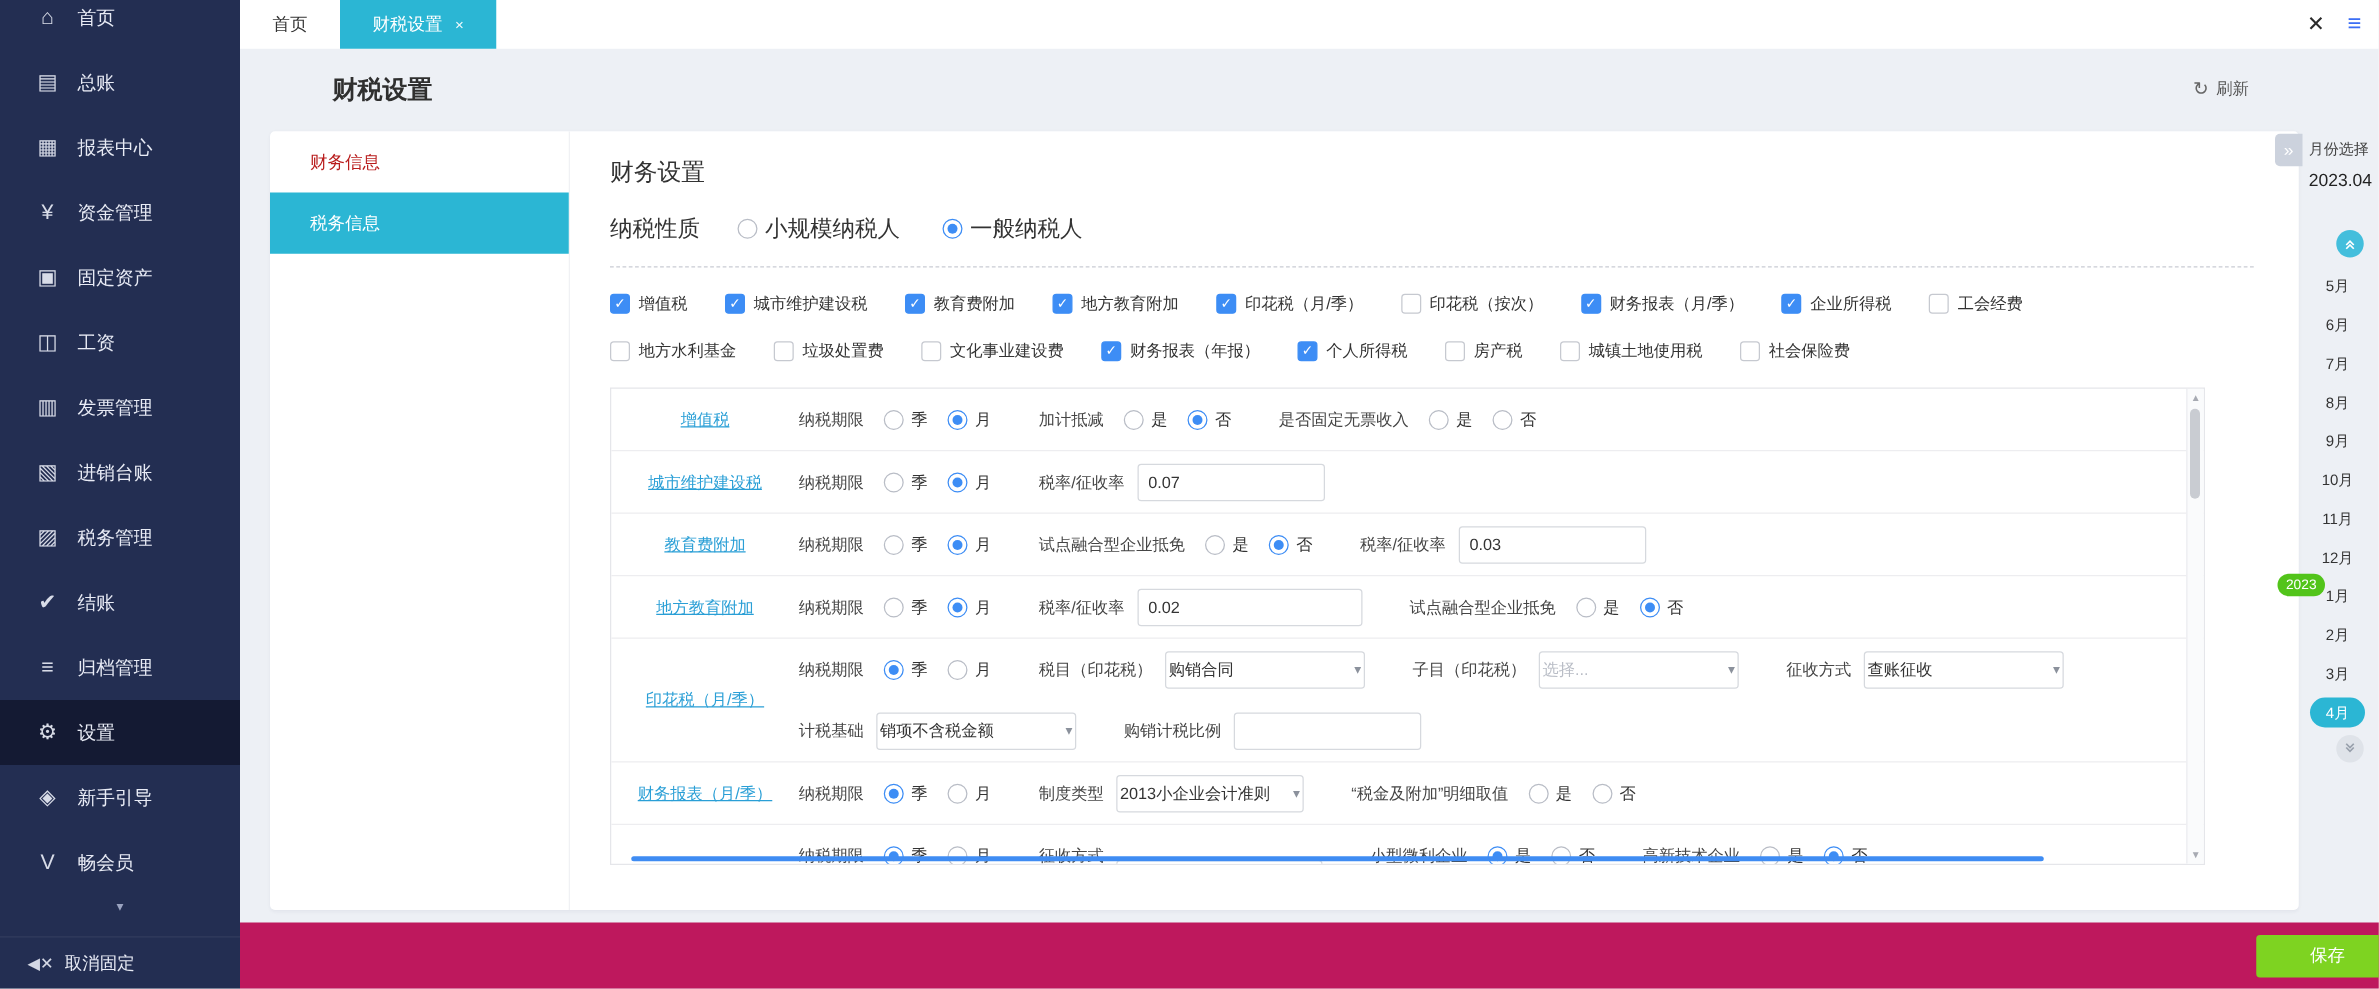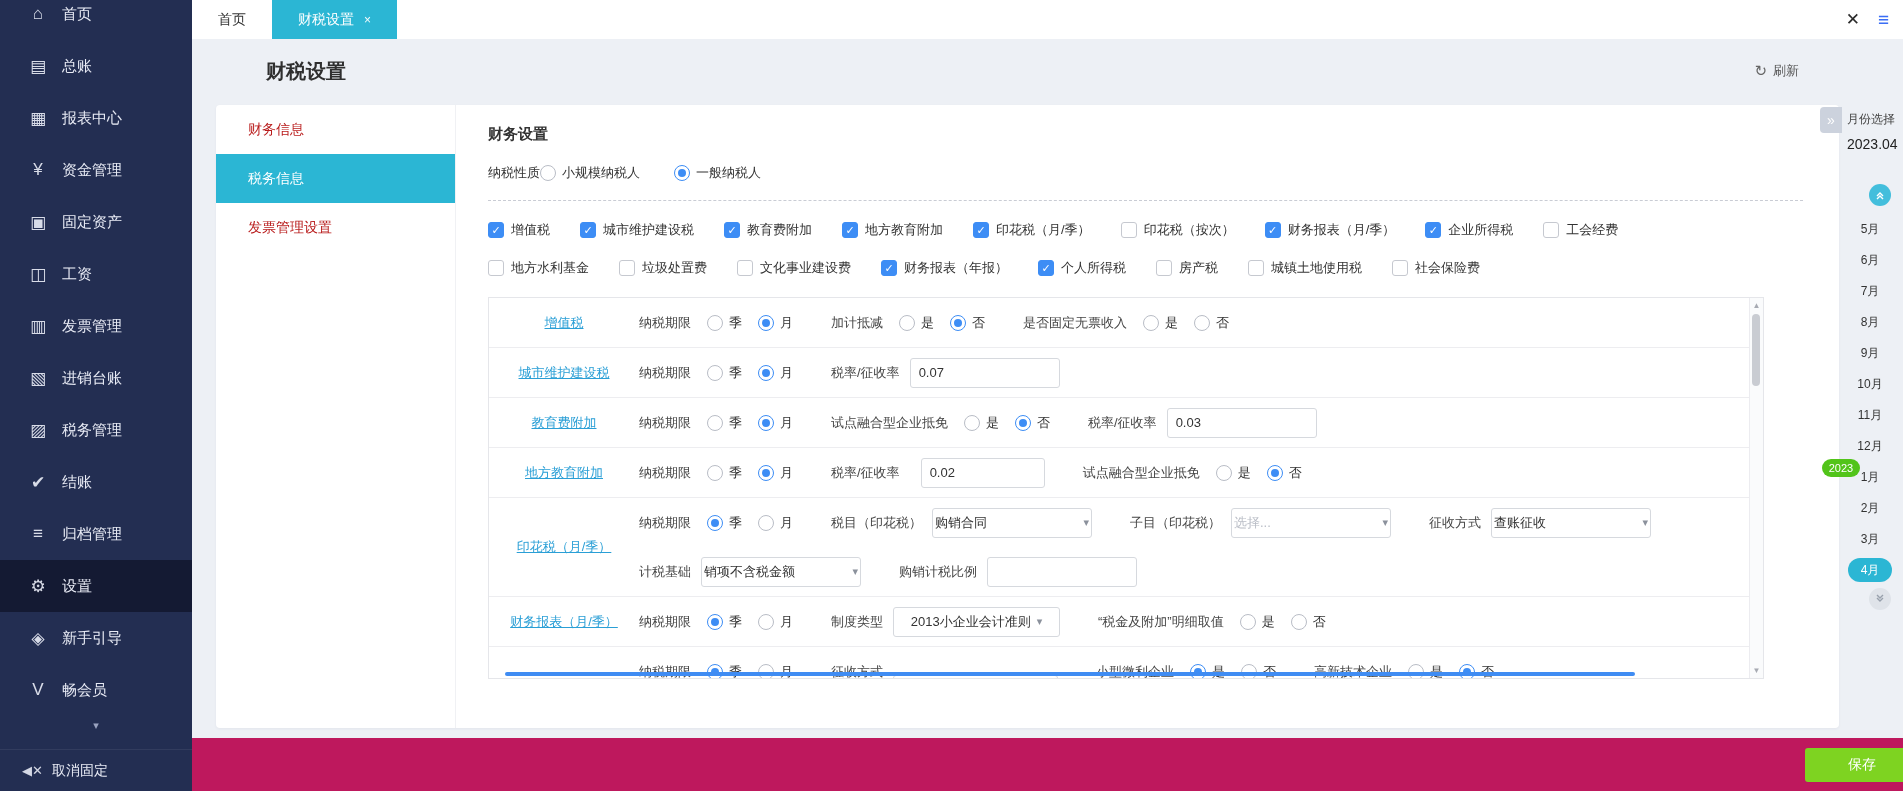--- a/index.html
+++ b/index.html
@@ -30,22 +30,22 @@
   .page-title{font-size:20px;font-weight:bold;color:#2f2f2f}
   .refresh{margin-left:auto;display:flex;align-items:center;gap:6px;font-size:13px;color:#555;cursor:pointer}
   .refresh-icon{font-size:15px;color:#666}
 
   
   .card{position:absolute;left:216px;top:105px;width:1623px;height:623px;background:#fff;border-radius:4px;display:flex;overflow:hidden;box-shadow:0 1px 3px rgba(30,40,70,.05)}
   .submenu{width:240px;border-right:1px solid #f0f1f4;flex:none}
   .submenu-item{height:49px;display:flex;align-items:center;padding-left:32px;font-size:14px;color:#b91c1c;cursor:pointer}
   .submenu-item.active{background:#2bb6d4;color:#fff}
   .form{flex:1;padding:20px 0 0 32px;position:relative;overflow:hidden}
-  .sec-title{font-size:15px;font-weight:bold;margin-bottom:20px;color:#333}
-  .nature-row{display:flex;align-items:flex-start;font-size:13px;margin-bottom:18px}
+  .sec-title{font-size:19px;font-weight:normal;margin-bottom:20px;color:#333}
+  .nature-row{display:flex;align-items:flex-start;gap:30px;font-size:18px;margin-bottom:18px}
   .nature-label{color:#333}
   .dash{border-top:1px dashed #c9ccd4;width:1315px;margin-bottom:20px}
   .cbrow{display:flex;align-items:center;gap:30px;font-size:13px;margin-bottom:20px}
   .cbitem{display:flex;align-items:center;gap:7px;cursor:pointer;white-space:nowrap}
   .cb{width:16px;height:16px;border:1px solid #c6c9d0;border-radius:3px;background:#fff;display:inline-flex;align-items:center;justify-content:center;flex:none}
   .cb.on{background:#3d8df5;border-color:#3d8df5}
   .cb.on::after{content:"✓";color:#fff;font-size:11px;font-weight:bold;line-height:1}
   .radio{width:16px;height:16px;border:1px solid #b9bdc6;border-radius:50%;background:#fff;display:inline-block;position:relative;flex:none}
   .radio.on{border-color:#3d8df5}
   .radio.on::after{content:"";position:absolute;left:3px;top:3px;width:8px;height:8px;border-radius:50%;background:#3d8df5}
@@ -176,21 +176,20 @@
   <span class="refresh">
     <span class="refresh-icon">↻</span>
     <span>刷新</span>
   </span>
 </div>
 
 <div class="card">
   <div class="submenu" id="submenu">
       <div class="submenu-item">财务信息</div>
       <div class="submenu-item active">税务信息</div>
-      <div class="submenu-item">发票管理设置</div>
     </div>
   <div class="form">
     <div class="sec-title">财务设置</div>
     <div class="nature-row">
       <span class="nature-label">纳税性质</span>
       <span id="nature-opts" style="display:inline-flex;gap:34px">
           <label class="ropt">
             <span class="radio"></span>
             <span>小规模纳税人</span>
           </label>
@@ -390,21 +389,21 @@
                     <span class="radio"></span>
                     <span>季</span>
                   </label>
                   <label class="ropt">
                     <span class="radio on"></span>
                     <span>月</span>
                   </label>
                 </div>
                 <div class="fgroup">
                   <span class="flabel">税率/征收率</span>
-                  <input class="tinput" value="0.02" style="width: 124px; margin-left: 11px;">
+                  <input class="tinput" value="0.02" style="width: 180px;">
                 </div>
                 <div class="fgroup">
                   <span class="flabel">试点融合型企业抵免</span>
                   <label class="ropt">
                     <span class="radio"></span>
                     <span>是</span>
                   </label>
                   <label class="ropt">
                     <span class="radio on"></span>
                     <span>否</span>
@@ -479,21 +478,21 @@
                     <span class="radio on"></span>
                     <span>季</span>
                   </label>
                   <label class="ropt">
                     <span class="radio"></span>
                     <span>月</span>
                   </label>
                 </div>
                 <div class="fgroup">
                   <span class="flabel">制度类型</span>
-                  <div class="tselect" style="width: 167px; justify-content: center;">
+                  <div class="tselect" style="width: 150px;">
                     <span class="sval">2013小企业会计准则</span>
                     <span class="caret">▾</span>
                   </div>
                 </div>
                 <div class="fgroup">
                   <span class="flabel">“税金及附加”明细取值</span>
                   <label class="ropt">
                     <span class="radio"></span>
                     <span>是</span>
                   </label>

